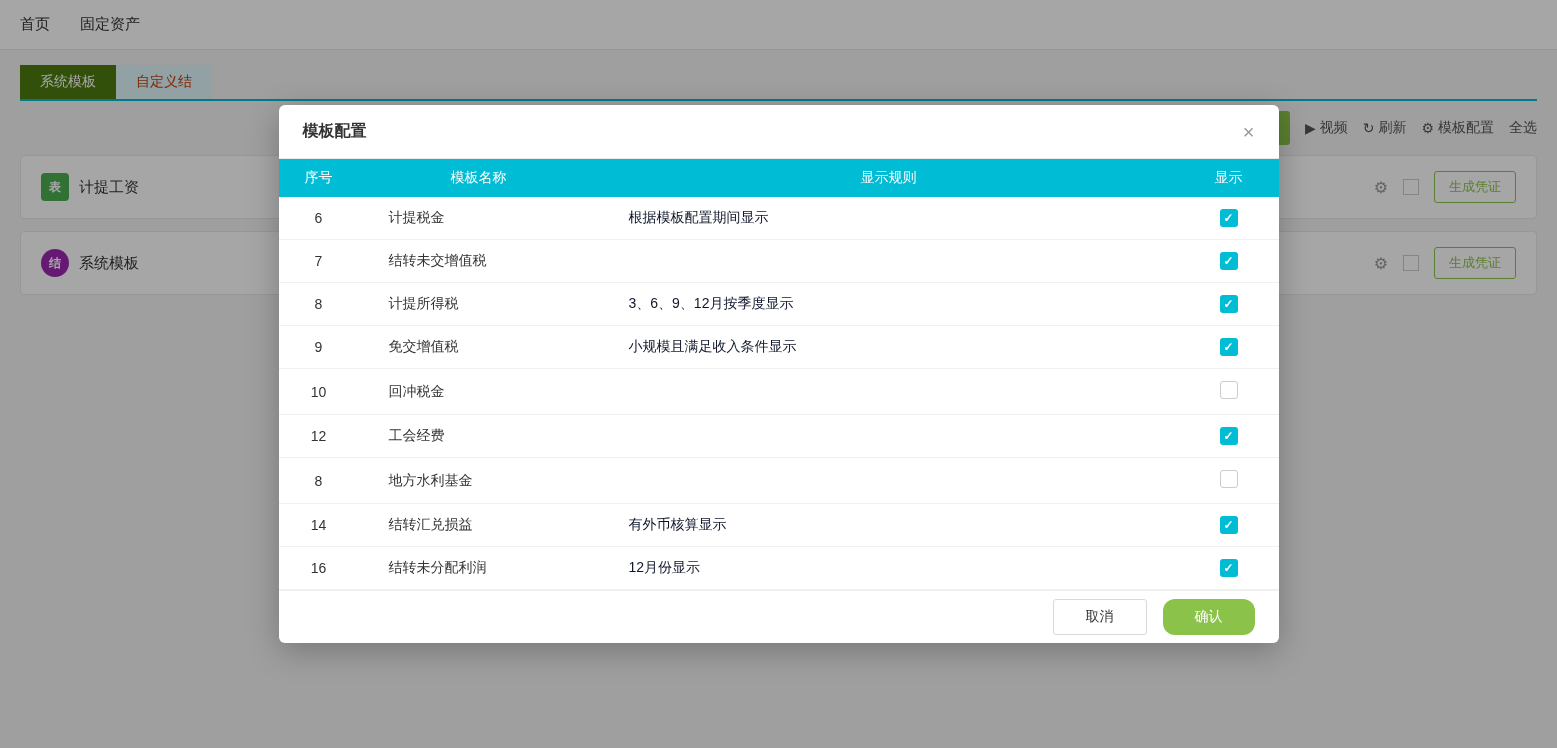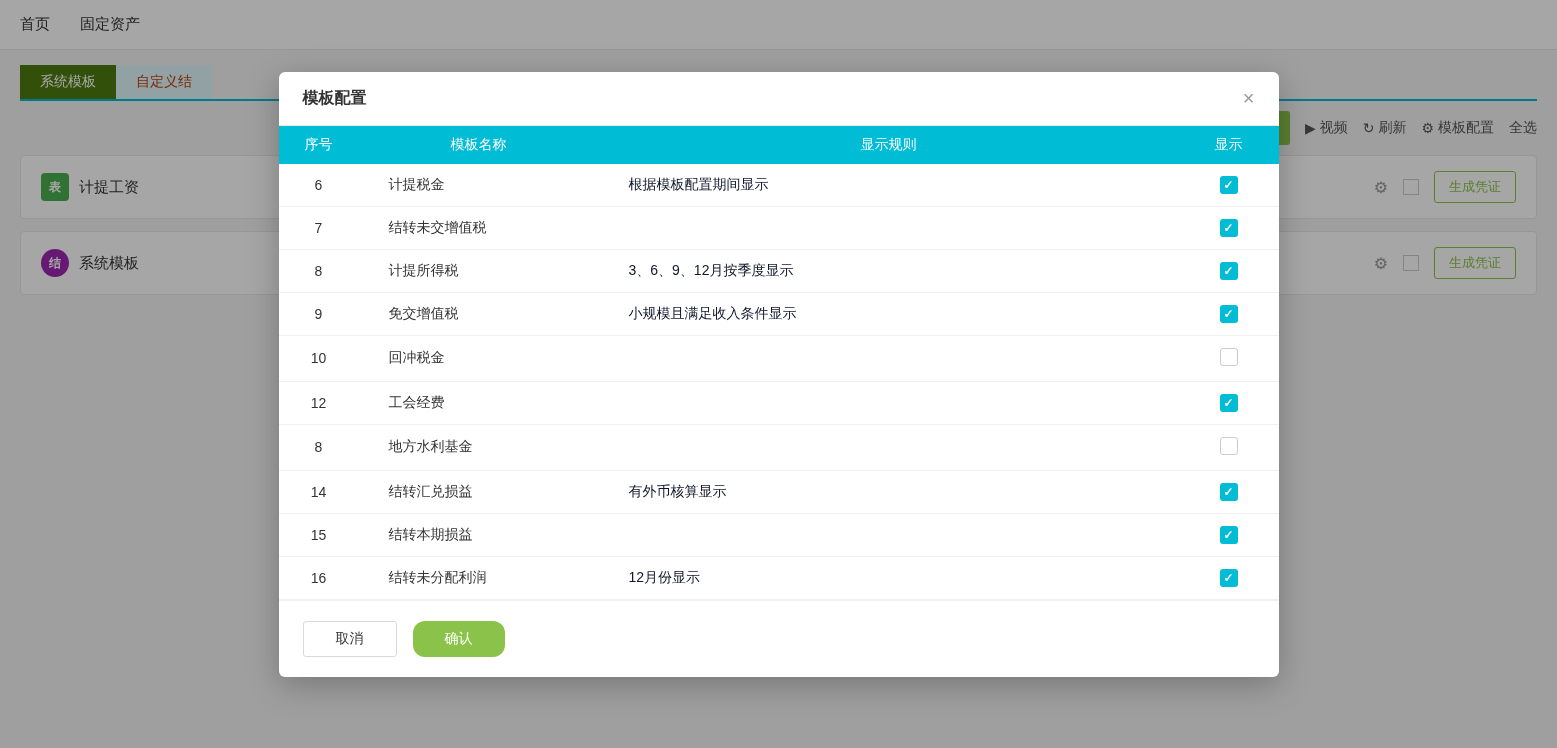--- a/index.html
+++ b/index.html
@@ -246,23 +246,23 @@
       border-radius: 3px;
       display: inline-flex;
       align-items: center;
       justify-content: center;
       cursor: pointer;
       background: #fff;
     }
 
     
     .modal-footer {
-      padding: 20px 24px;
-      display: flex;
-      justify-content: flex-start;
+      padding: 8px 24px;
+      display: flex;
+      justify-content: flex-end;
       gap: 16px;
       border-top: 1px solid #f0f0f0;
     }
     .btn-cancel {
       padding: 8px 32px;
       border: 1px solid #d9d9d9;
       background: #fff;
       color: #333;
       border-radius: 3px;
       cursor: pointer;
@@ -407,26 +407,20 @@
               <td class="rule-col"></td>
               <td style="text-align: center;"><span class="cb-unchecked"></span></td>
             </tr>
             <tr>
               <td>14</td>
               <td class="name-col">结转汇兑损益</td>
               <td class="rule-col">有外币核算显示</td>
               <td style="text-align: center;"><span class="cb-checked"></span></td>
             </tr>
             <tr>
-              <td>15</td>
-              <td class="name-col">结转本期损益</td>
-              <td class="rule-col"></td>
-              <td style="text-align: center;"><span class="cb-checked"></span></td>
-            </tr>
-            <tr>
               <td>16</td>
               <td class="name-col">结转未分配利润</td>
               <td class="rule-col">12月份显示</td>
               <td style="text-align: center;"><span class="cb-checked"></span></td>
             </tr>
           </tbody>
       </table>
     </div>
 
     <div class="modal-footer">

